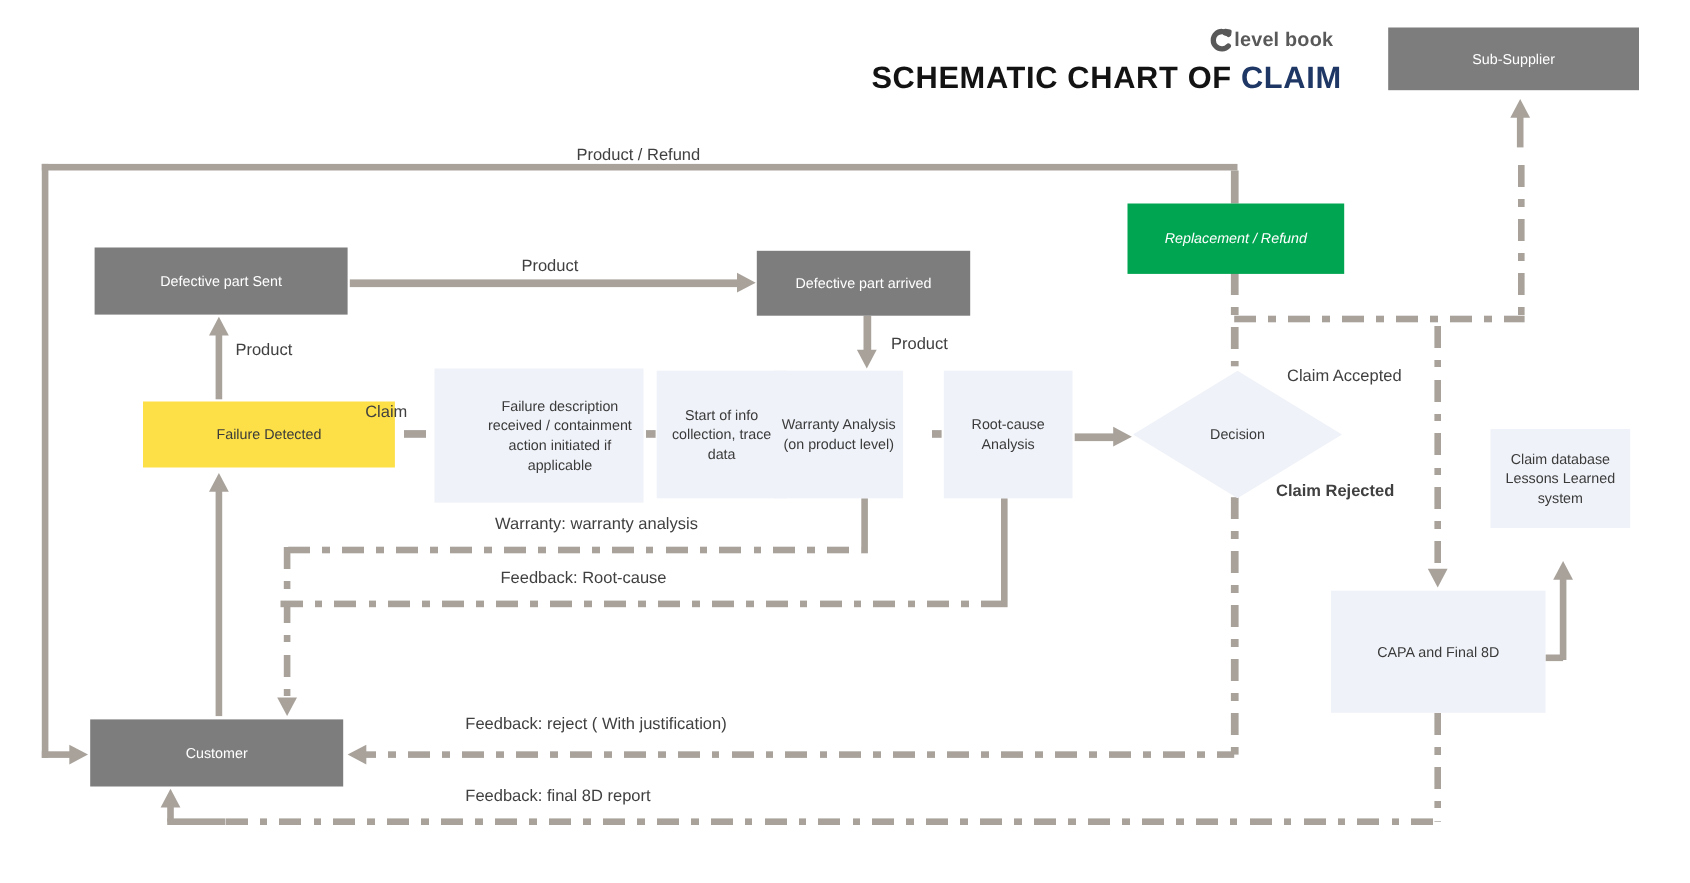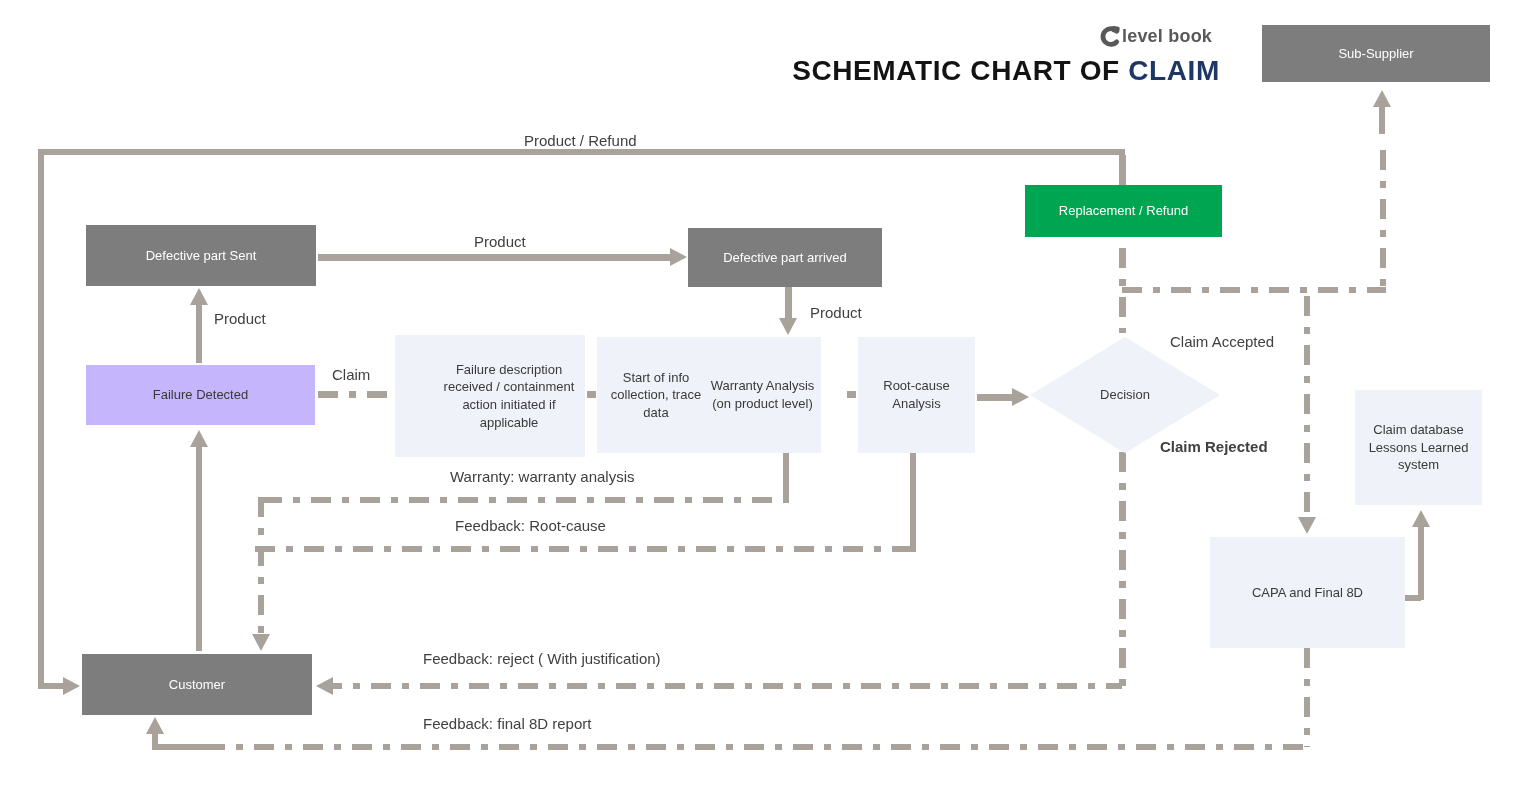--- a/index.html
+++ b/index.html
@@ -7,21 +7,21 @@
     width:1536px;height:803px;position:relative;background:#ffffff;
     font-family:"Liberation Sans",sans-serif;overflow:hidden;
   }
   #canvas{position:absolute;inset:0;}
   
   .node{
     position:absolute;display:flex;align-items:center;justify-content:center;
     text-align:center;font-size:13px;line-height:1.35;box-sizing:border-box;
   }
   .node.gray{background:#7d7d7d;color:#ffffff;}
-  .node.yellow{background:#c4b5fd;color:#3a3a3a;}
+  .node.yellow{background:#fde047;color:#3a3a3a;margin-left:44px;}
   .node.green{background:#00A551;color:#ffffff;}
   .node.light{background:#EFF2F8;color:#3a3a3a;padding:6px;}
   .node.diamond{background:#EFF2F8;color:#3a3a3a;
     clip-path:polygon(50% 0,100% 50%,50% 100%,0 50%);}
   
   .flabel{position:absolute;font-size:15px;color:#404040;white-space:nowrap;}
   
   .line{position:absolute;}
   .line.solid{background:#A8A29B;}
   .line.dash-h{background:repeating-linear-gradient(to right,
@@ -107,42 +107,42 @@
     <div class="arr left" style="left: 316px; top: 677px;"></div>
     <div class="node gray" style="left: 1262px; top: 25px; width: 228px; height: 57px;">
       <span>Sub-Supplier</span>
     </div>
     <div class="node gray" style="left: 688px; top: 228px; width: 194px; height: 59px;">
       <span>Defective part arrived</span>
     </div>
     <div class="node gray" style="left: 86px; top: 225px; width: 230px; height: 61px;">
       <span>Defective part Sent</span>
     </div>
-    <div class="node green" style="left: 1025px; top: 185px; width: 197px; height: 52px;">
+    <div class="node green" style="left: 1025px; top: 185px; width: 197px; height: 64px; font-style: italic;">
       <span>Replacement / Refund</span>
     </div>
     <div class="node yellow" style="left: 86px; top: 365px; width: 229px; height: 60px;">
       <span>Failure Detected</span>
     </div>
     <div class="node light" style="left: 395px; top: 335px; width: 190px; height: 122px; padding-left: 44px;">
       <span>Failure description received / containment action initiated if applicable</span>
     </div>
     <div class="node light" style="left: 597px; top: 337px; width: 118px; height: 116px;">
       <span>Start of info collection, trace data</span>
     </div>
     <div class="node light" style="left: 704px; top: 337px; width: 117px; height: 116px;">
       <span>Warranty Analysis (on product level)</span>
     </div>
     <div class="node light" style="left: 858px; top: 337px; width: 117px; height: 116px;">
       <span>Root-cause Analysis</span>
     </div>
     <div class="node diamond" style="left: 1030px; top: 337px; width: 190px; height: 116px;">
       <span>Decision</span>
     </div>
-    <div class="node light" style="left: 1355px; top: 390px; width: 127px; height: 115px;">
+    <div class="node light" style="left: 1355px; top: 390px; width: 127px; height: 90px;">
       <span>Claim database Lessons Learned system</span>
     </div>
     <div class="node light" style="left: 1210px; top: 537px; width: 195px; height: 111px;">
       <span>CAPA and Final 8D</span>
     </div>
     <div class="node gray" style="left: 82px; top: 654px; width: 230px; height: 61px;">
       <span>Customer</span>
     </div>
     <div class="flabel" style="left: 524px; top: 132px;">Product / Refund</div>
     <div class="flabel" style="left: 474px; top: 233px;">Product</div>

